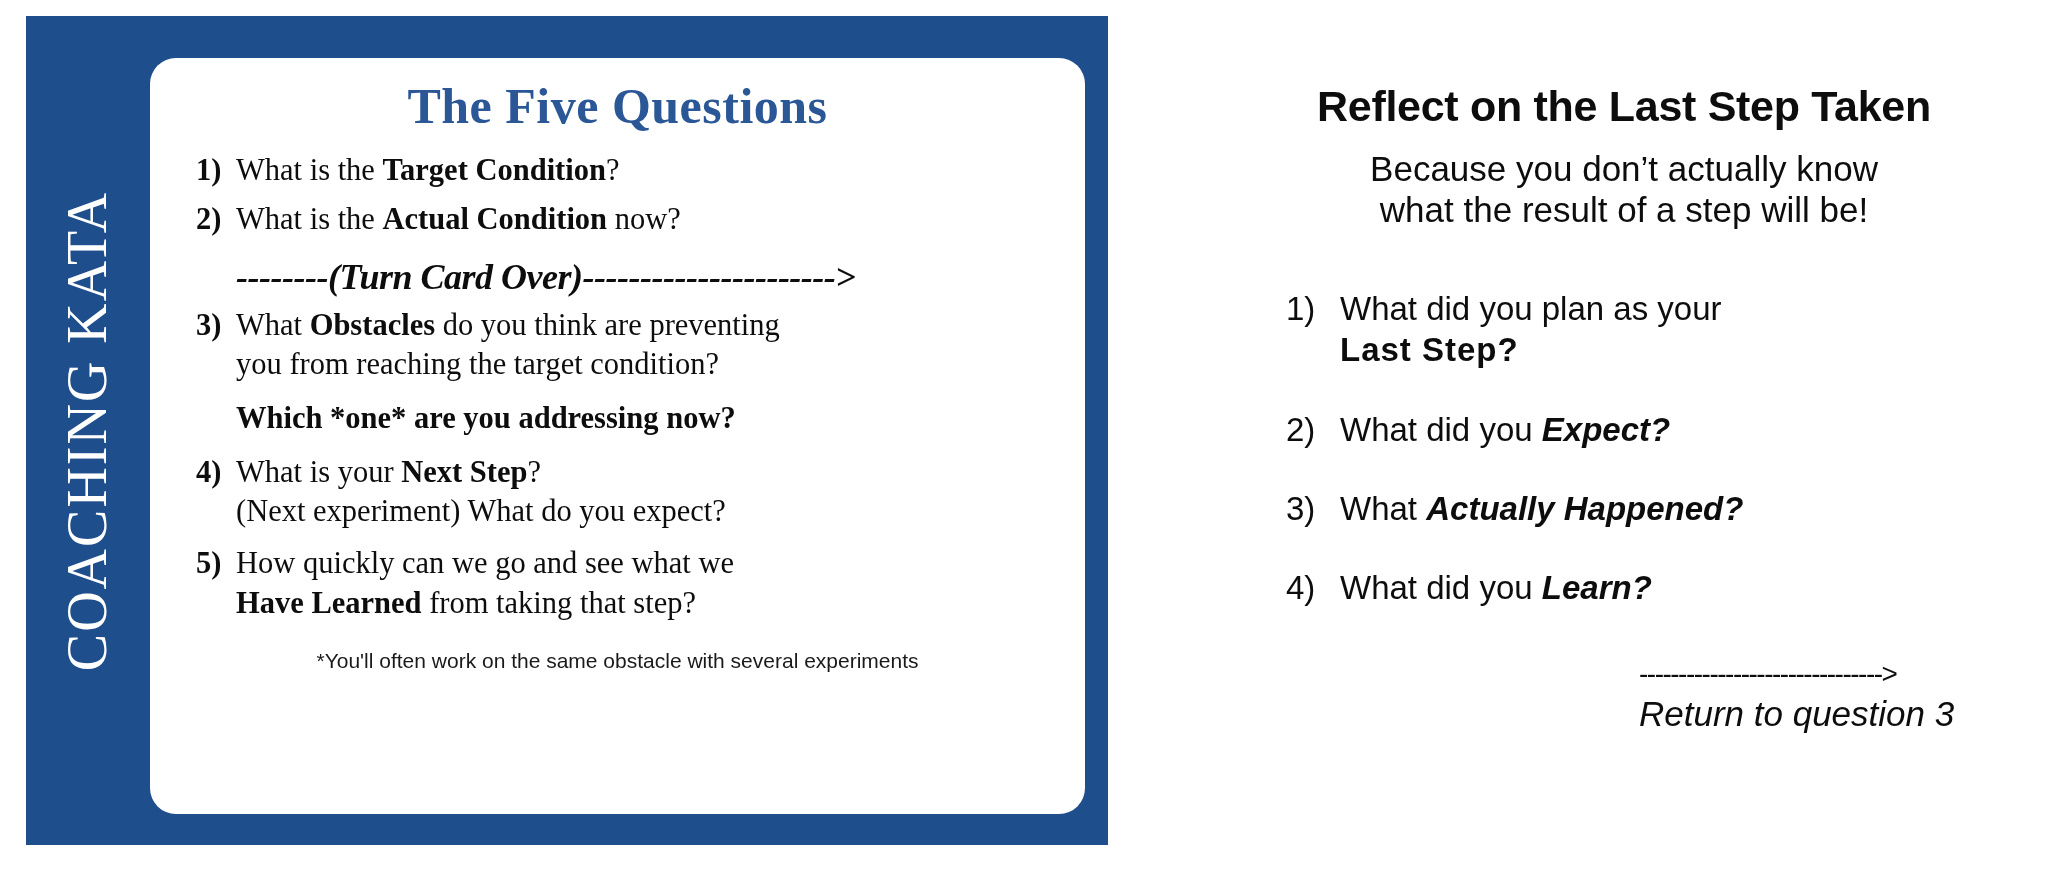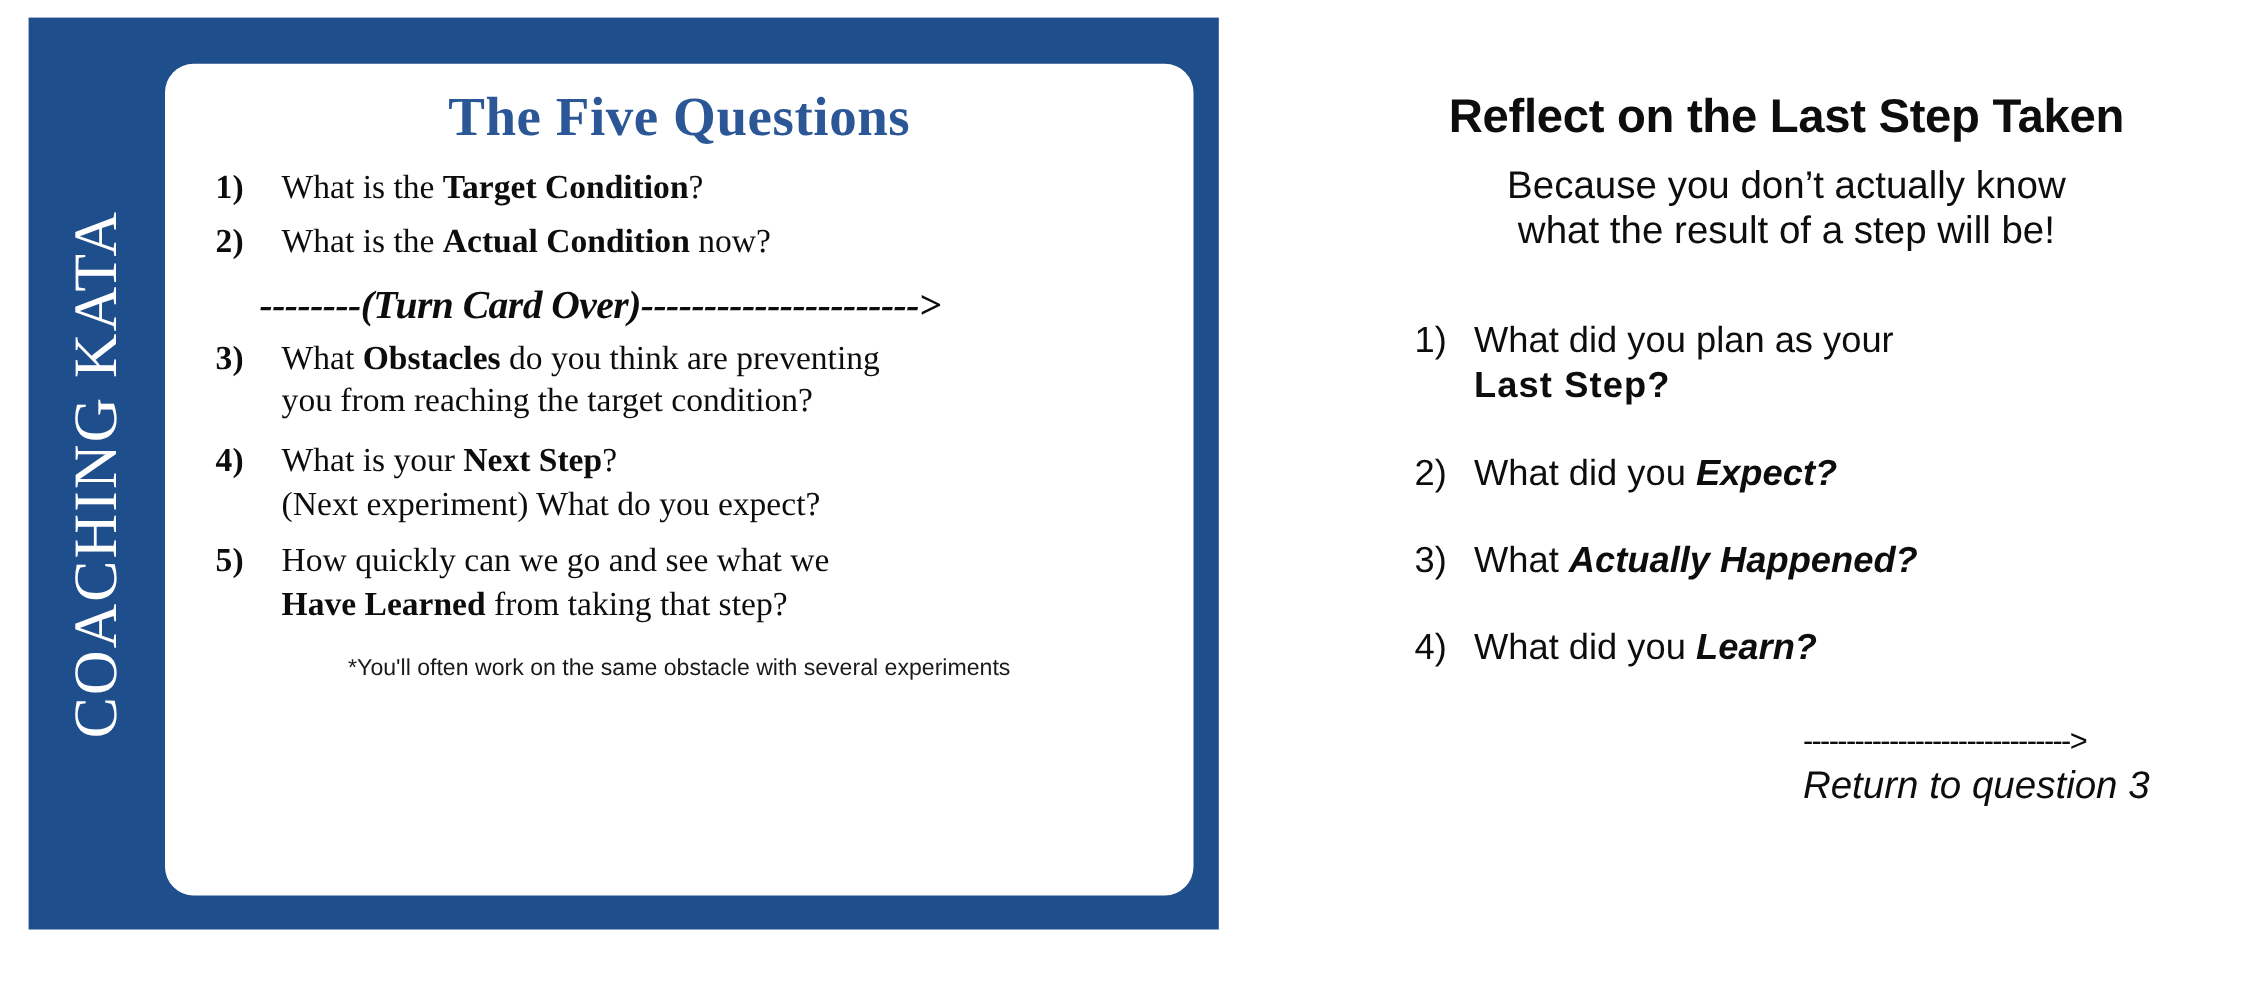--- a/index.html
+++ b/index.html
@@ -86,21 +86,20 @@
   .kata-num {
     width: 40px;
     flex: 0 0 40px;
     font-weight: 700;
     font-size: 30.5px;
     padding-top: 0px;
   }
   .kata-body {
     flex: 1 1 auto;
     font-weight: 700;
-    margin-left: 20px;
   }
   .kata-line { display: block; }
   .kata-line.reg { font-weight: 400; }
   .kata-sub {
     display: block;
     margin-top: 14px;
     font-weight: 700;
   }
   .kata-body b { font-weight: 700; }
   .kata-body .thin { font-weight: 400; }
@@ -226,20 +225,21 @@
 
     <div id="turn-card-row">--------(Turn Card Over)----------------------&gt;</div>
 
     <div class="kata-list" style="margin-top:0;">
 
       <div class="kata-item">
         <span class="kata-num">3)</span>
         <span class="kata-body">
           <span class="kata-line reg"><span>What </span><b>Obstacles</b><span> do you think are preventing</span></span>
           <span class="kata-line reg">you from reaching the target condition?</span>
+          <span class="kata-sub">Which *one* are you addressing now?</span>
         </span>
       </div>
 
       <div class="kata-item" style="margin-top:14px;">
         <span class="kata-num">4)</span>
         <span class="kata-body">
           <span class="kata-line reg"><span>What is your </span><b>Next Step</b><span>?</span></span>
           <span class="kata-line reg">(Next experiment)  What do you expect?</span>
         </span>
       </div>

